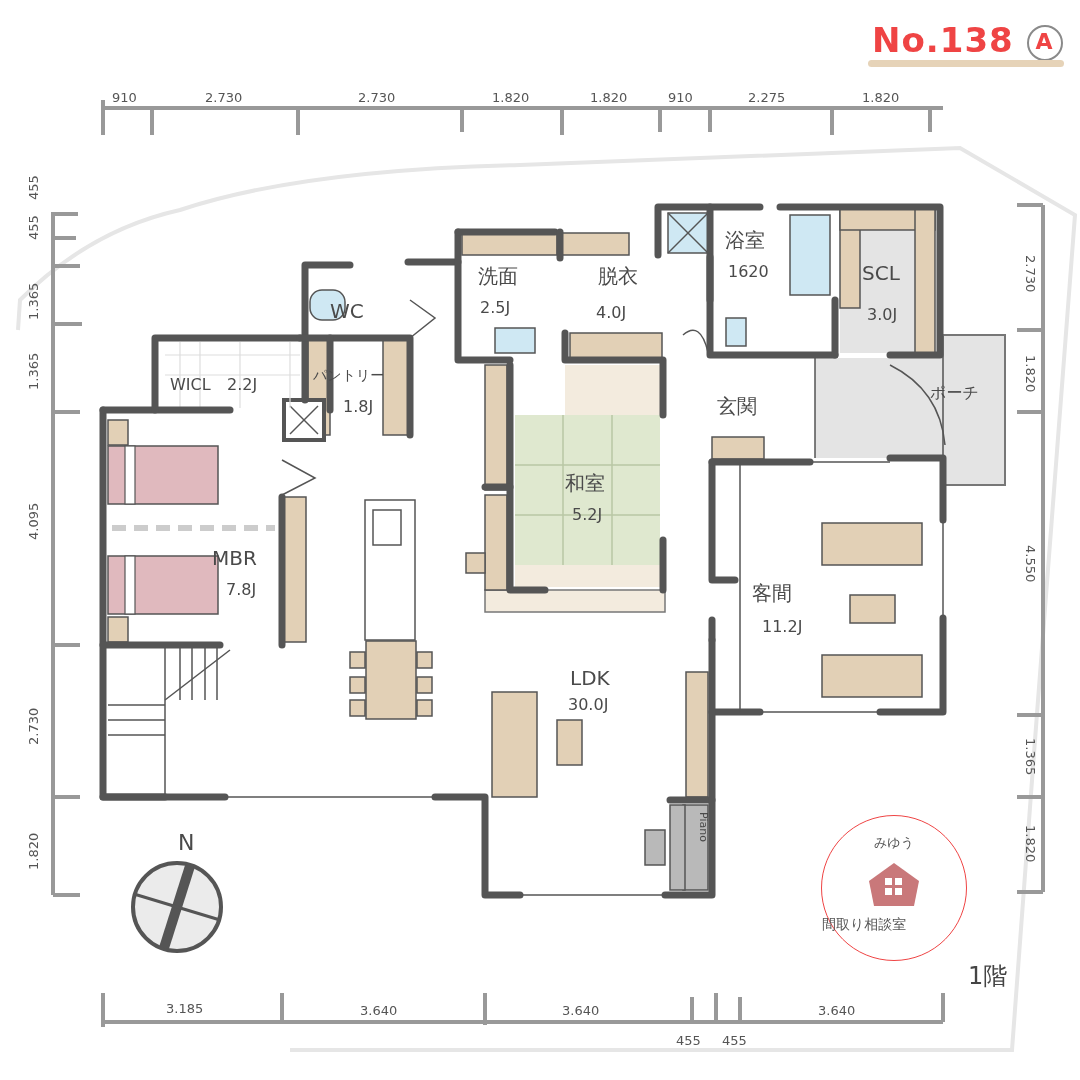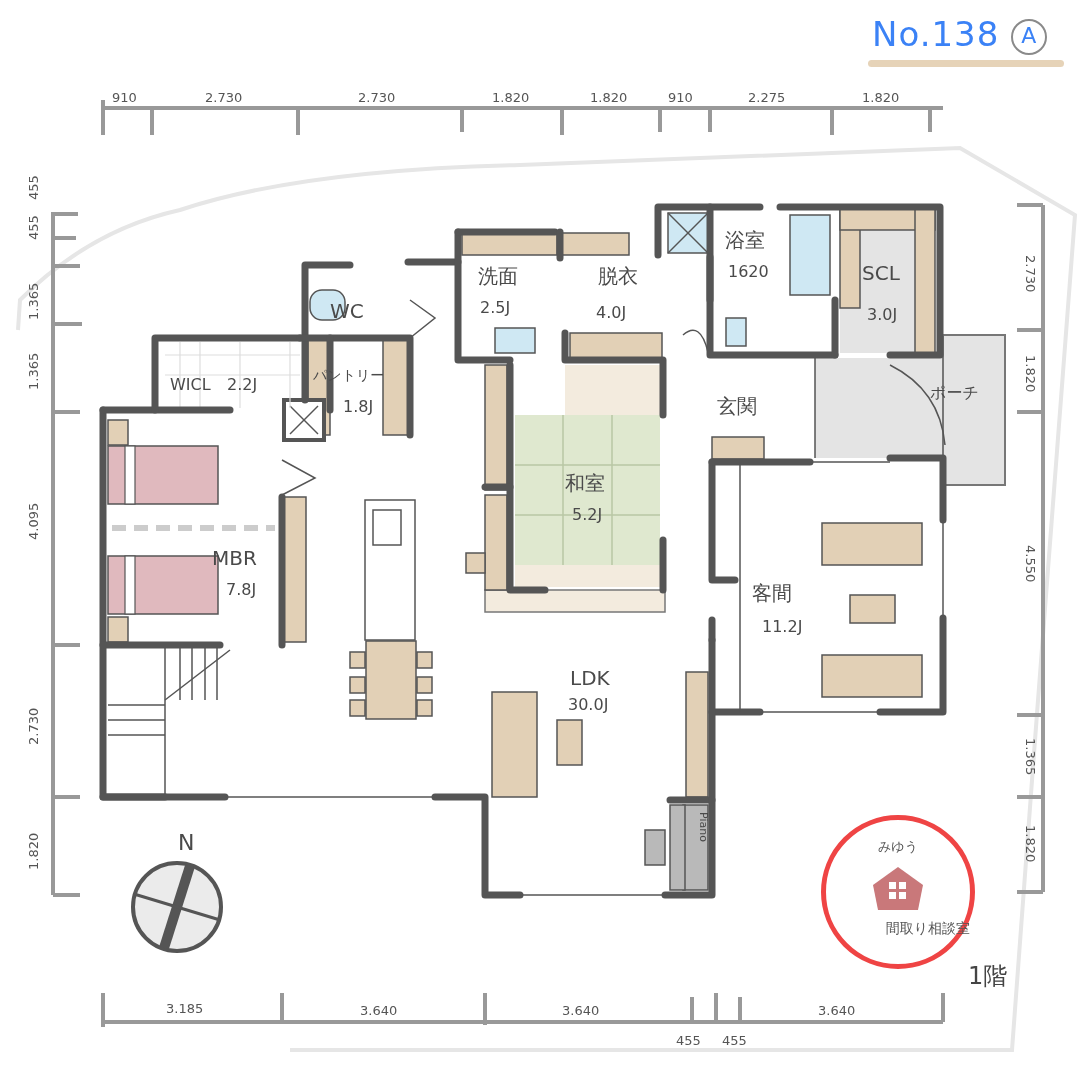--- a/index.html
+++ b/index.html
@@ -2,26 +2,26 @@
 <html><head>
 <meta charset="utf-8">
 <style>
   html,body{margin:0;padding:0;background:#fff;}
   body{width:1080px;height:1080px;position:relative;overflow:hidden;font-family:"DejaVu Sans",sans-serif;color:#555;}
   svg{position:absolute;left:0;top:0;}
   .lbl{font-family:"DejaVu Sans",sans-serif;fill:#4a4a4a;}
   .dim{font-family:"DejaVu Sans",sans-serif;fill:#555;font-size:13px;}
   .room{font-size:20px;}
   .area{font-size:16px;}
-  .title{position:absolute;left:872px;top:14px;font-size:34px;color:#3b82f6;letter-spacing:1px;font-family:"DejaVu Sans",sans-serif;}
+  .title{position:absolute;left:872px;top:20px;font-size:34px;color:#ef4444;letter-spacing:1px;font-family:"DejaVu Sans",sans-serif;font-weight:bold;}
   .title-ul{position:absolute;left:868px;top:60px;width:196px;height:7px;border-radius:4px;background:#e6d3b8;}
   .floor{position:absolute;left:968px;top:960px;font-size:24px;color:#444;font-family:"DejaVu Sans",sans-serif;}
-  .badge{position:absolute;left:821px;top:815px;width:144px;height:144px;border:5px solid #ef4444;border-radius:50%;background:#fff;}
+  .badge{position:absolute;left:821px;top:815px;width:144px;height:144px;border:1px solid #ef4444;border-radius:50%;background:#fff;}
   .badge .top{position:absolute;top:18px;width:100%;text-align:center;font-size:13px;color:#555;}
-  .badge .bottom{position:absolute;top:100px;width:100%;text-align:right;font-size:14px;color:#555;}
+  .badge .bottom{position:absolute;top:100px;width:100%;text-align:left;font-size:14px;color:#555;}
 </style>
 </head>
 <body>
 
 <div class="title">
   <span>No.138</span> <span style="display:inline-block;width:32px;height:32px;border:2px solid #8a8a8a;border-radius:50%;text-align:center;line-height:30px;font-size:22px;vertical-align:middle;">A</span>
 </div>
 <div class="title-ul"></div>
 
 <svg width="1080" height="1080" viewBox="0 0 1080 1080">

